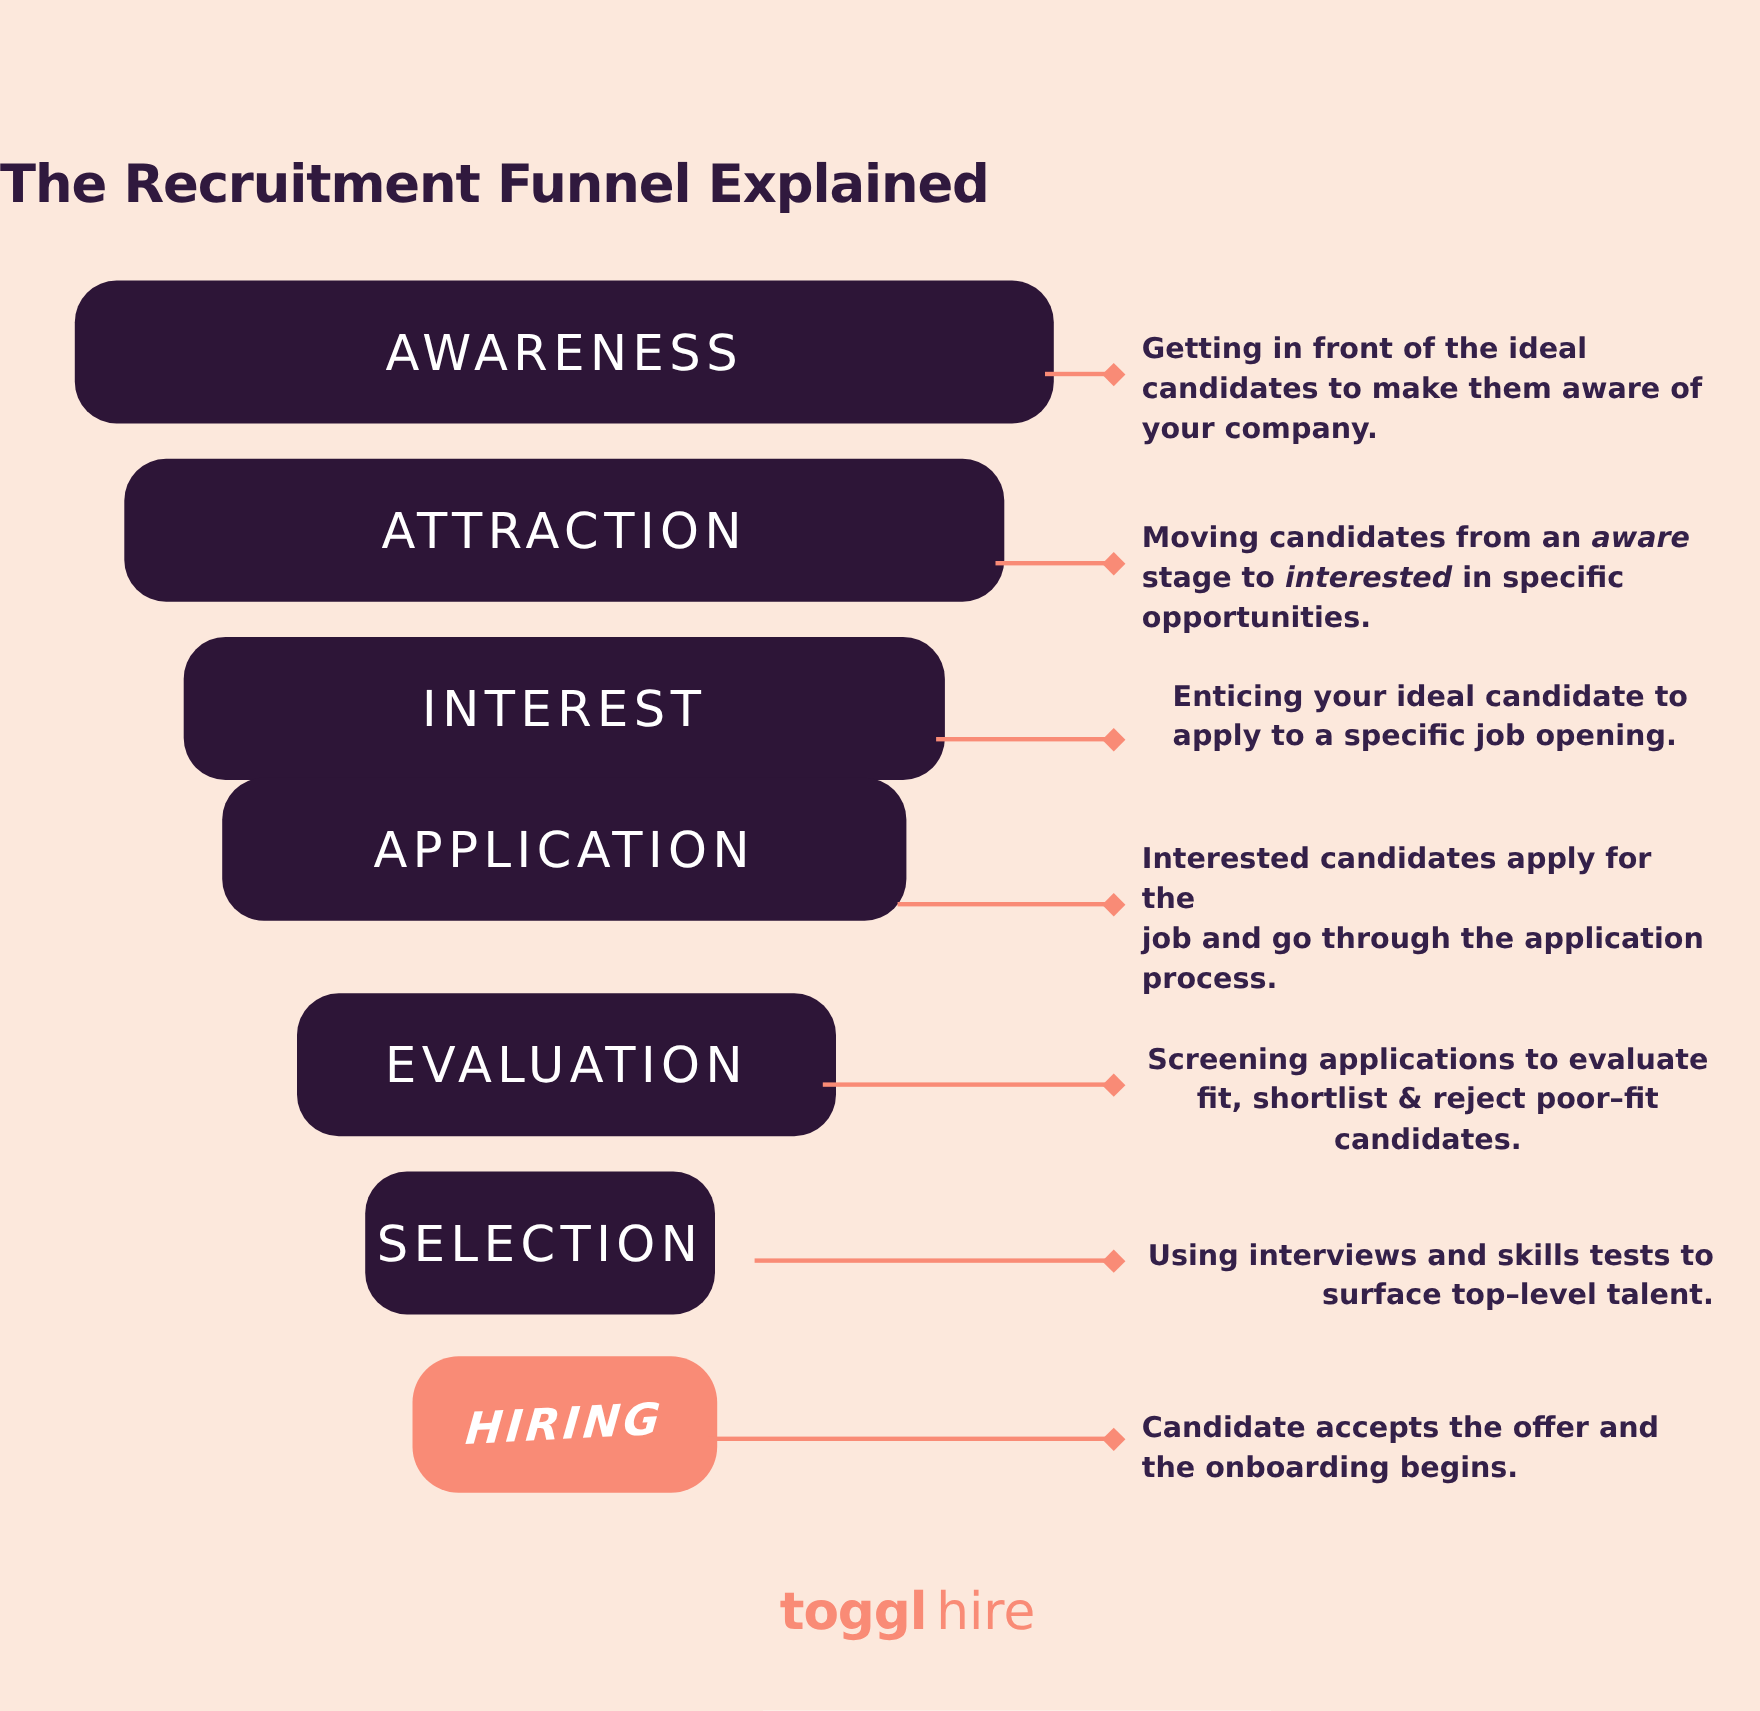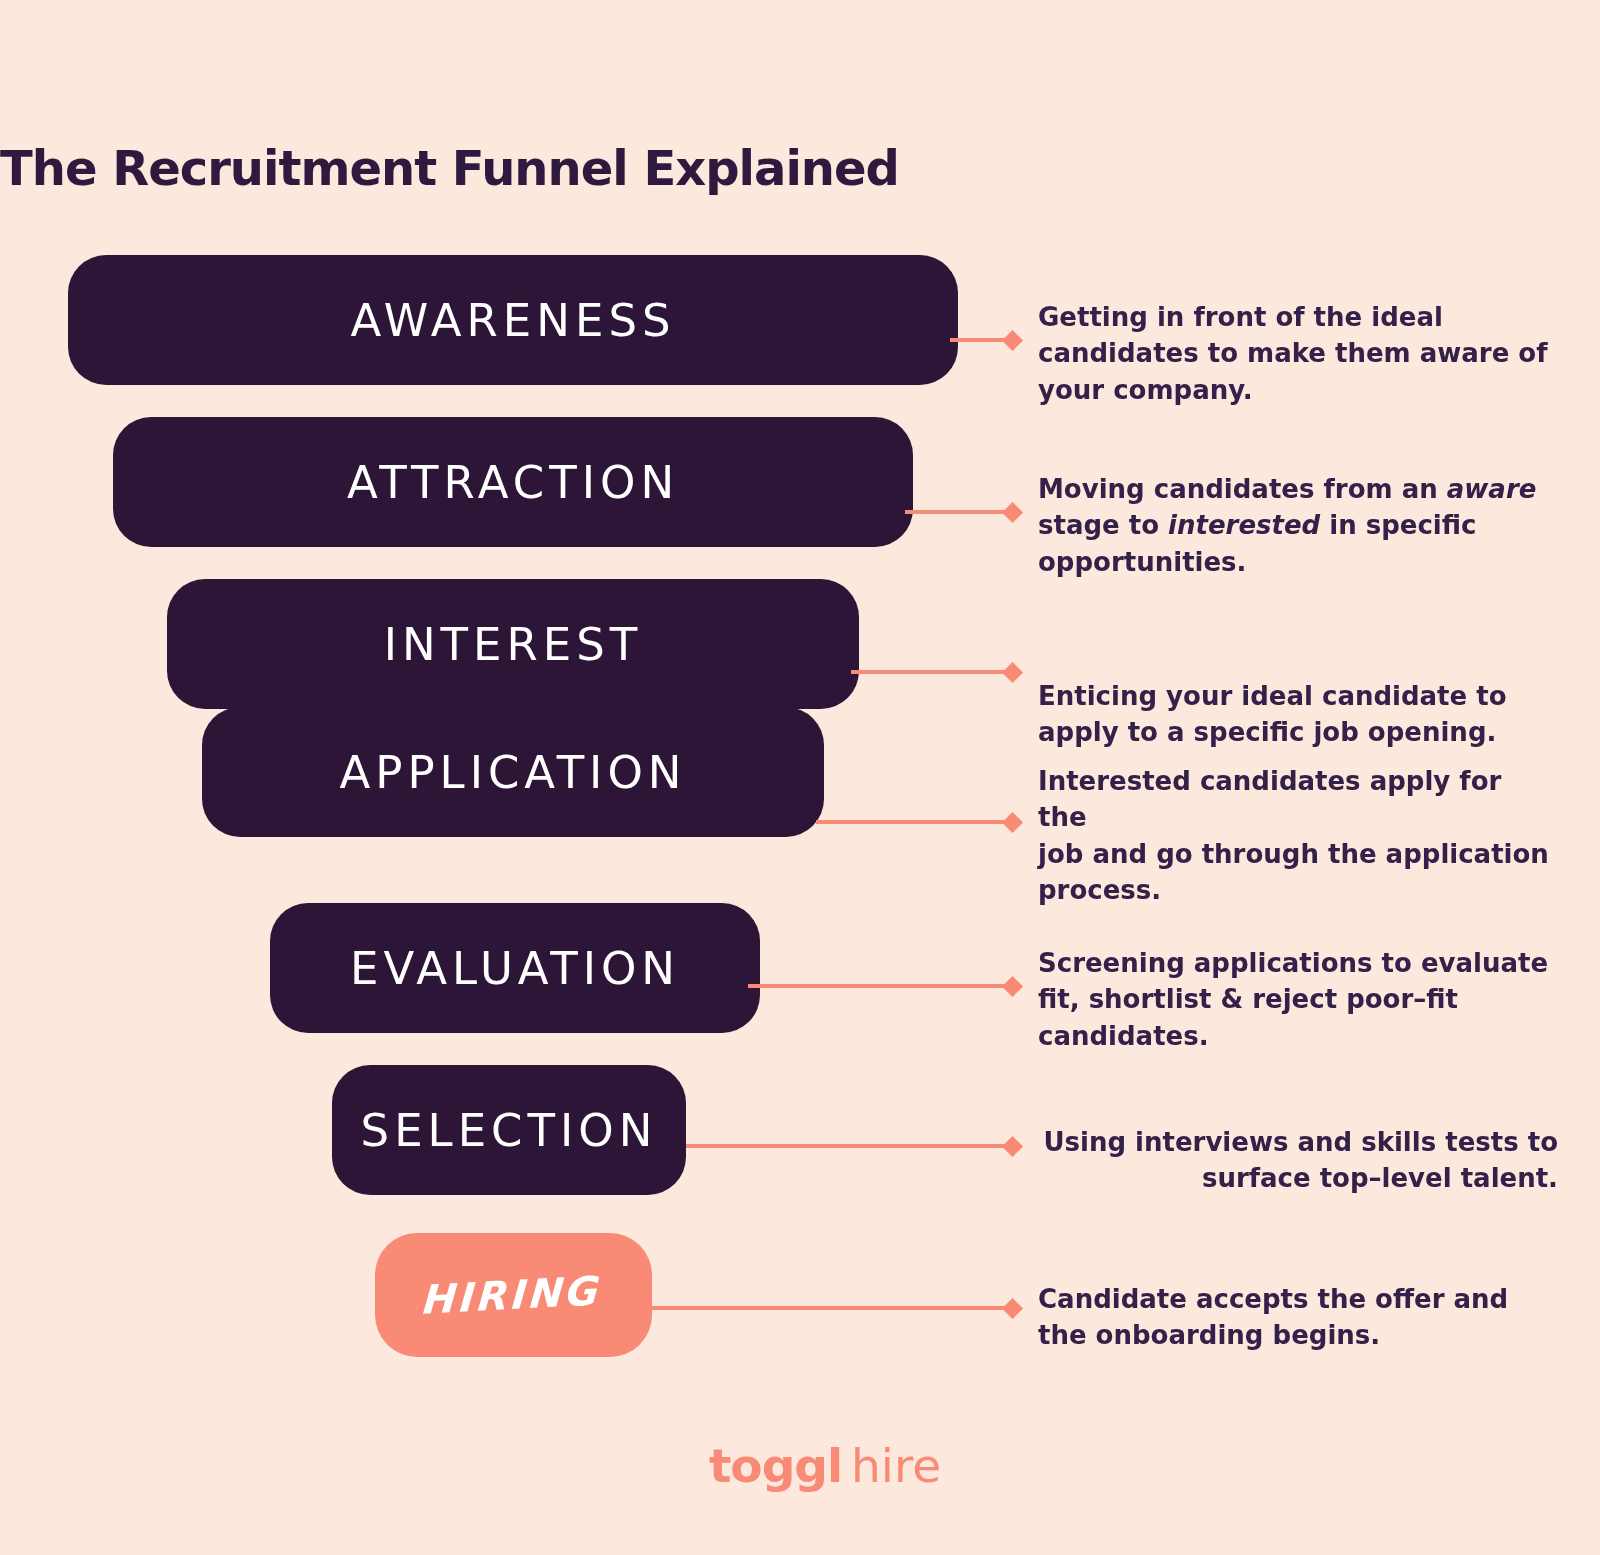--- a/index.html
+++ b/index.html
@@ -67,44 +67,44 @@
     line-height: 1.4;
   }
   .desc .em { font-style: italic; text-align: right; }
 
   
   #r0 .bar { left:68px;  top:255px;  width:890px; }
   #r1 .bar { left:113px; top:417px;  width:800px; }
   #r2 .bar { left:167px; top:579px;  width:692px; }
   #r3 .bar { left:202px; top:707px;  width:622px;text-align:right; }
   #r4 .bar { left:270px; top:903px;  width:490px; }
-  #r5 .bar { left:332px; top:1065px; width:354px; }
+  #r5 .bar { left:332px; top:1065px; width:318px; }
   #r6 .bar { left:375px; top:1233px; width:277px; height:124px; }
 
   #r0 .connector { left:950px; width:62px;  top:338px; }
   #r1 .connector { left:905px; width:107px; top:510px; }
   #r2 .connector { left:851px; width:161px; top:670px; }
   #r3 .connector { left:816px; width:196px; top:820px; }
   #r4 .connector { left:748px; width:264px; top:984px; }
   #r5 .connector { left:686px; width:326px; top:1144px; }
   #r6 .connector { left:644px; width:368px; top:1306px; }
 
   #r0 .diamond { top:333px; }
   #r1 .diamond { top:505px; }
   #r2 .diamond { top:665px; }
   #r3 .diamond { top:815px; }
   #r4 .diamond { top:979px; }
   #r5 .diamond { top:1139px; }
   #r6 .diamond { top:1301px; }
 
   #r0 .desc { top:354px; }
   #r1 .desc { top:526px; }
-  #r2 .desc { top:714px; }
+  #r2 .desc { top:652px;margin-left:28px; }
   #r3 .desc { top:836px; }
-  #r4 .desc { top:1000px; }
+  #r4 .desc { top:1000px;text-align:center; }
   #r5 .desc { top:1160px;text-align:right; }
   #r6 .desc { top:1317px; }
 
   .brand {
     position: absolute;
     left: 825px; top: 1438px;
     transform: translateX(-50%);
     white-space: nowrap;
     color: var(--coral, #F98B76);
     font-size: 47px;

